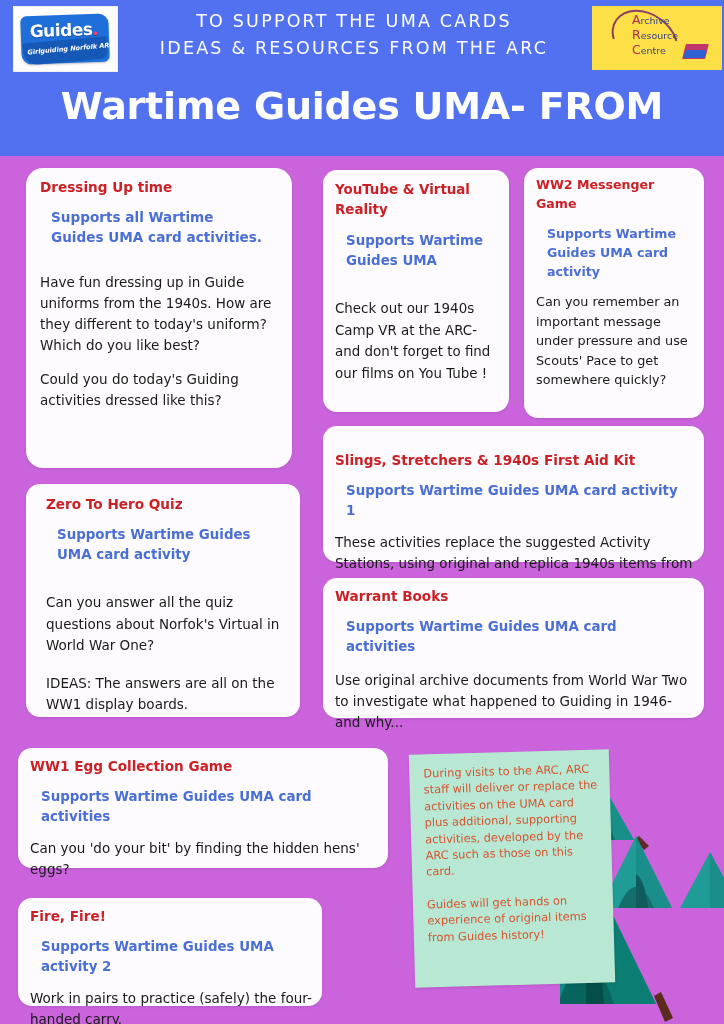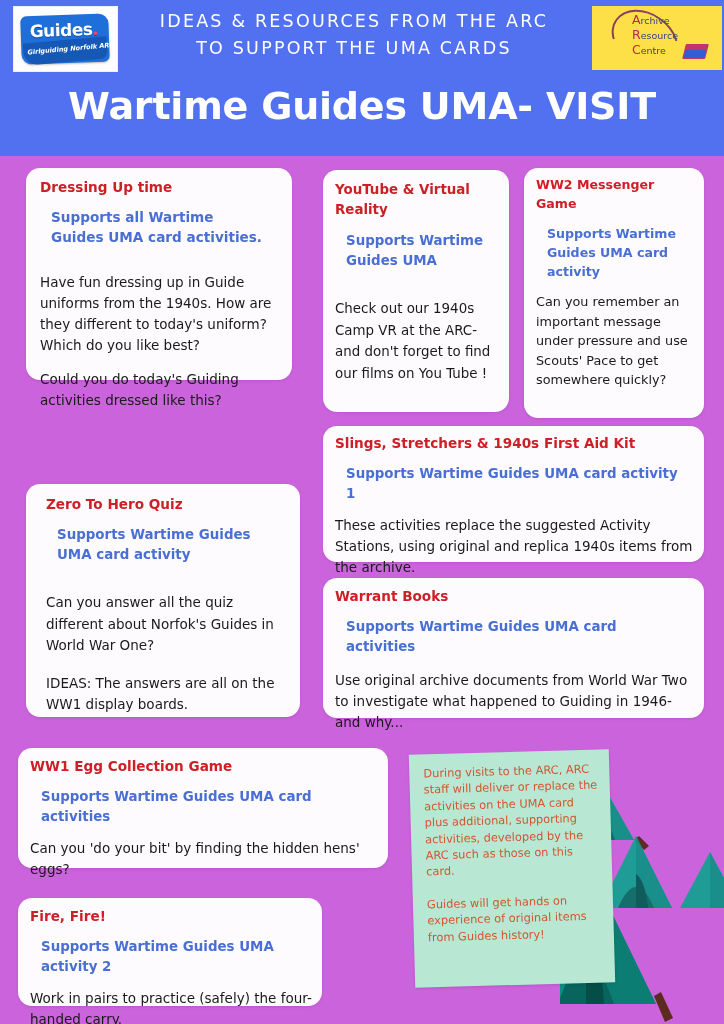--- a/index.html
+++ b/index.html
@@ -121,40 +121,40 @@
 
     <div class="logo-left">
       <div class="guides-badge">
         <div class="guides-swoosh"></div>
         <div class="guides-word"><span>Guides</span><span class="guides-dot">.</span></div>
         <div class="guides-sub">Girlguiding Norfolk ARC</div>
       </div>
     </div>
 
     <div class="header-title">
+      <div>TO SUPPORT THE UMA CARDS</div>
       <div>IDEAS &amp; RESOURCES FROM THE ARC</div>
-      <div>TO SUPPORT THE UMA CARDS</div>
     </div>
 
     <div class="logo-right">
       <div class="arc-arc"></div>
       <div class="arc-lines">
         <div class="arc-line"><span class="arc-cap">A</span><span>rchive</span></div>
         <div class="arc-line"><span class="arc-cap">R</span><span>esource</span></div>
         <div class="arc-line"><span class="arc-cap">C</span><span>entre</span></div>
       </div>
       <div class="arc-card">
           <div class="arc-card-inner"></div>
         </div>
     </div>
 
-    <div class="poster-title">Wartime Guides UMA- VISIT</div>
-  </div>
-
-  <div class="card" style="left:26px;top:168px;width:266px;height:212px;">
+    <div class="poster-title">Wartime Guides UMA- FROM</div>
+  </div>
+
+  <div class="card" style="left:26px;top:168px;width:266px;height:300px;border-radius:17px;">
     <div class="card-inner" style="font-size:13.5px;line-height:19px;">
       <div class="c-title" style="font-size:13.6px;line-height:19px;">Dressing Up time</div>
       <div class="c-sub" style="font-size:13.6px;line-height:19.5px;">Supports all Wartime Guides UMA card activities.</div>
       <div class="c-gap"></div>
       <div class="c-body" style="font-size:13.5px;line-height:21px;">Have fun dressing up in Guide uniforms from the 1940s. How are they different to today's uniform? Which do you like best?</div>
       <div class="c-gap"></div>
       <div class="c-body" style="font-size:13.5px;line-height:21px;">Could you do today's Guiding activities dressed like this?</div>
     </div>
   </div>
 
@@ -169,33 +169,33 @@
 
   <div class="card" style="left:524px;top:168px;width:180px;height:250px;">
     <div class="card-inner" style="padding:8px 10px 8px 12px;">
       <div class="c-title" style="font-size:12.6px;line-height:18.5px;">WW2 Messenger Game</div>
       <div class="c-sub" style="font-size:12.6px;line-height:19px;">Supports Wartime Guides UMA card activity</div>
       <div class="c-body" style="font-size:12.8px;line-height:19.6px;">Can you remember an important message under pressure and use Scouts' Pace to get somewhere quickly?</div>
     </div>
   </div>
 
   <div class="card" style="left:323px;top:426px;width:381px;height:136px;">
-    <div class="card-inner" style="padding:7px 10px 8px 12px;">
+    <div class="card-inner" style="padding:24px 10px 8px 12px;">
       <div class="c-title" style="font-size:13.6px;line-height:20px;">Slings, Stretchers &amp; 1940s First Aid Kit</div>
       <div class="c-sub" style="font-size:13.4px;line-height:20px;">Supports Wartime Guides UMA card activity 1</div>
       <div class="c-body" style="font-size:13.5px;line-height:21px;">These activities replace the suggested Activity Stations, using original and replica 1940s items from the archive.</div>
     </div>
   </div>
 
   <div class="card" style="left:26px;top:484px;width:274px;height:233px;">
     <div class="card-inner" style="padding:10px 12px 10px 20px;">
       <div class="c-title" style="font-size:13.6px;line-height:20px;">Zero To Hero Quiz</div>
       <div class="c-sub" style="font-size:13.4px;line-height:20px;">Supports Wartime Guides UMA card activity</div>
       <div class="c-gap"></div>
-      <div class="c-body" style="font-size:13.5px;line-height:21.5px;">Can you answer all the quiz different about Norfok's Guides in World War One?</div>
+      <div class="c-body" style="font-size:13.5px;line-height:21.5px;">Can you answer all the quiz questions about Norfok's Virtual in World War One?</div>
       <div class="c-gap"></div>
       <div class="c-body" style="font-size:13.5px;line-height:21.5px;">IDEAS: The answers are all on the WW1 display boards.</div>
     </div>
   </div>
 
   <div class="card" style="left:323px;top:578px;width:381px;height:140px;">
     <div class="card-inner" style="padding:8px 10px 8px 12px;">
       <div class="c-title" style="font-size:13.6px;line-height:20px;">Warrant Books</div>
       <div class="c-sub" style="font-size:13.4px;line-height:20px;">Supports Wartime Guides UMA card activities</div>
       <div class="c-body" style="font-size:13.5px;line-height:21px;margin-top:13px;">Use original archive documents from World War Two to investigate what happened to Guiding in 1946- and why...</div>

